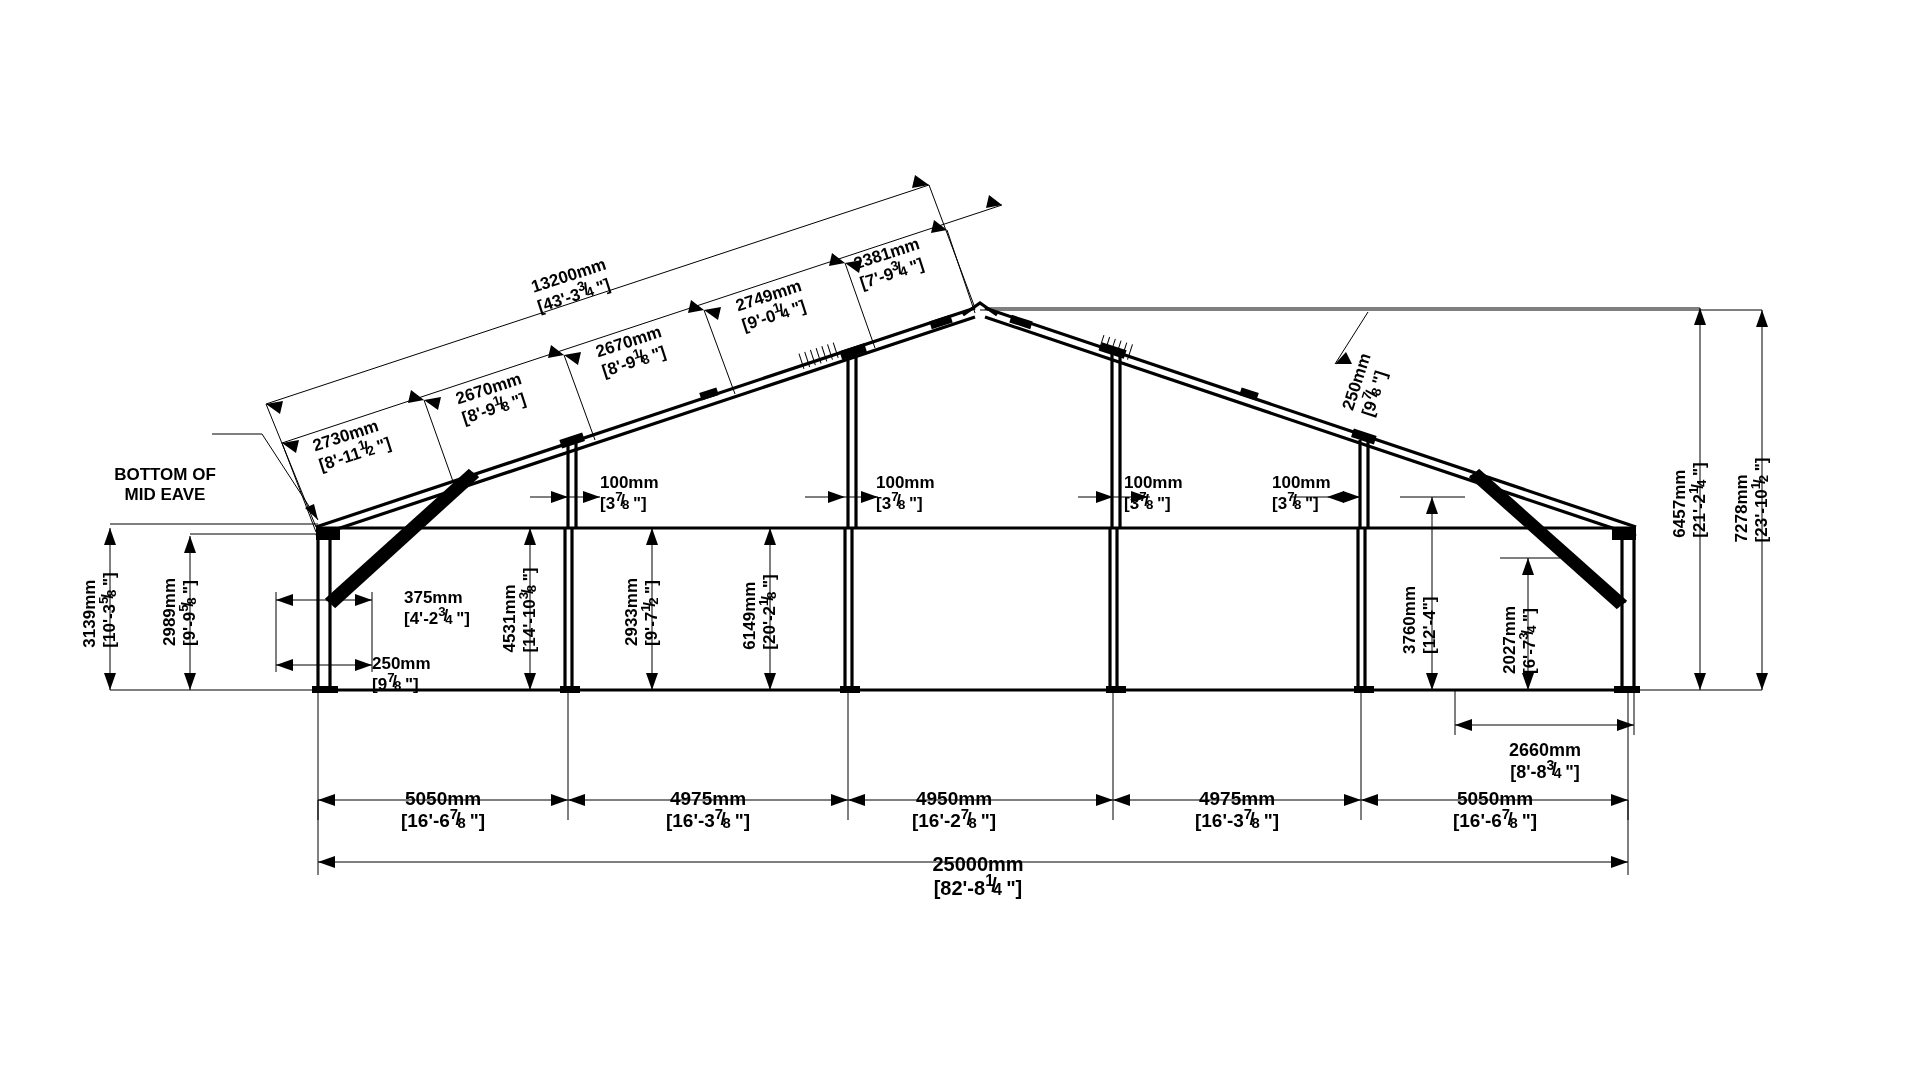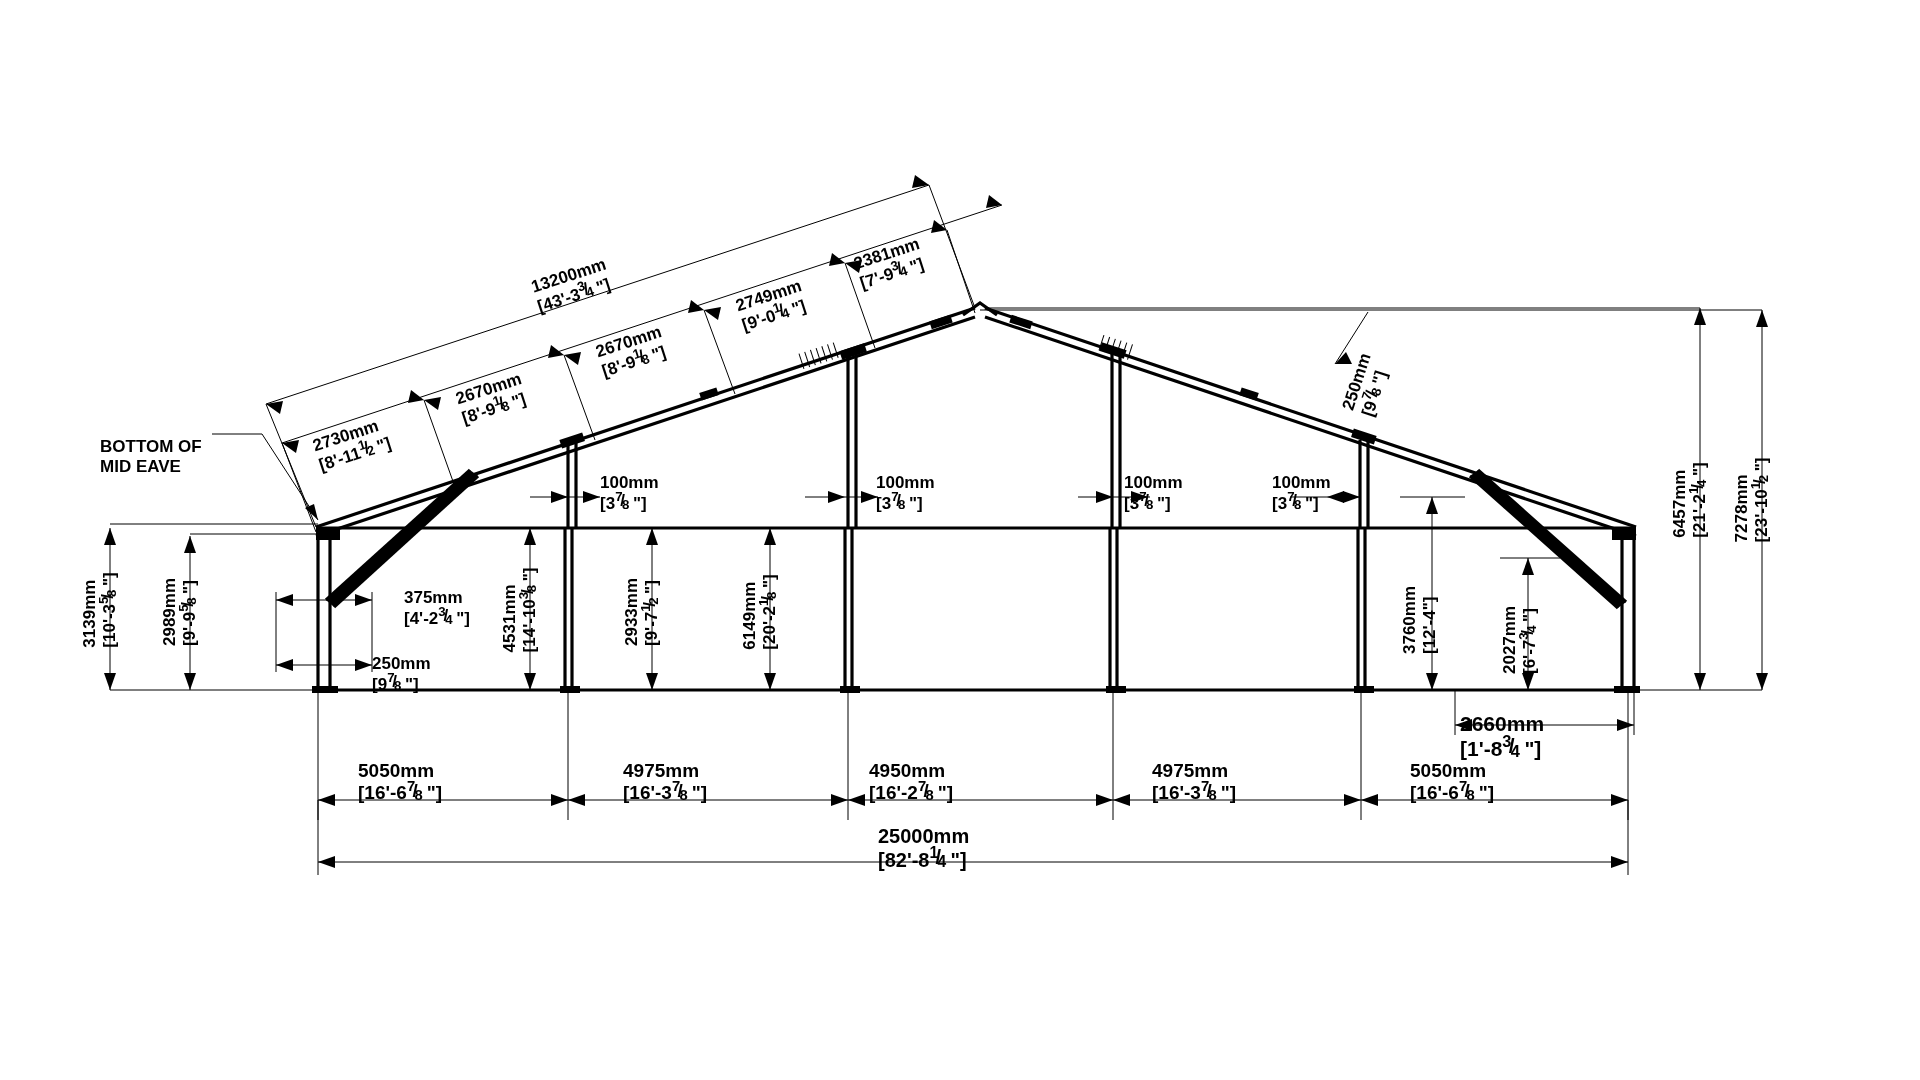--- a/index.html
+++ b/index.html
@@ -7,21 +7,21 @@
   #stage{position:relative;width:1920px;height:1080px;background:#fff;}
   svg#dwg{position:absolute;left:0;top:0;width:1920px;height:1080px;}
   .lbl{position:absolute;font-family:"Liberation Sans",sans-serif;font-weight:bold;color:#000;white-space:nowrap;line-height:1.18;}
   .lbl .m{display:block;}
   .lbl .f{display:block;}
   .frac{display:inline-block;position:relative;width:1.05em;height:1em;vertical-align:-0.08em;}
   .frac .n{position:absolute;left:0;top:-0.30em;font-size:0.78em;}
   .frac .s{position:absolute;left:0.30em;top:-0.12em;font-size:1.0em;}
   .frac .d{position:absolute;left:0.52em;top:0.30em;font-size:0.78em;}
   .vert{transform-origin:0 0;}
-  .ctr{text-align:left;}
+  .ctr{text-align:center;margin-top:28px;}
 </style>
 </head>
 <body>
 
 <div id="stage">
 
 <svg id="dwg" viewBox="0 0 1920 1080" xmlns="http://www.w3.org/2000/svg">
   <g stroke="#000" fill="none" stroke-linecap="butt">
 
     <g stroke-width="3.2">
@@ -381,23 +381,23 @@
 <div class="lbl vert" style="left:1690px;top:500px;font-size:17px;transform:rotate(-90deg) translate(-50%,-50%);">
   <span class="m">6457mm</span>
   <span class="f"><span>[21'-2</span><span class="frac"><span class="n">1</span><span class="s">/</span><span class="d">4</span></span><span>"]</span></span>
 </div>
 
 <div class="lbl vert" style="left:1752px;top:500px;font-size:17px;transform:rotate(-90deg) translate(-50%,-50%);">
   <span class="m">7278mm</span>
   <span class="f"><span>[23'-10</span><span class="frac"><span class="n">1</span><span class="s">/</span><span class="d">2</span></span><span>"]</span></span>
 </div>
 
-<div class="lbl ctr" style="left:1460px;top:712px;width:170px;font-size:21px;">
+<div class="lbl ctr" style="left:1460px;top:712px;width:170px;font-size:18px;">
   <span class="m">2660mm</span>
-  <span class="f"><span>[1'-8</span><span class="frac"><span class="n">3</span><span class="s">/</span><span class="d">4</span></span><span>"]</span></span>
+  <span class="f"><span>[8'-8</span><span class="frac"><span class="n">3</span><span class="s">/</span><span class="d">4</span></span><span>"]</span></span>
 </div>
 
 <div class="lbl ctr" style="left:358px;top:760px;width:170px;font-size:19px;">
   <span class="m">5050mm</span>
   <span class="f"><span>[16'-6</span><span class="frac"><span class="n">7</span><span class="s">/</span><span class="d">8</span></span><span>"]</span></span>
 </div>
 <div class="lbl ctr" style="left:623px;top:760px;width:170px;font-size:19px;">
   <span class="m">4975mm</span>
   <span class="f"><span>[16'-3</span><span class="frac"><span class="n">7</span><span class="s">/</span><span class="d">8</span></span><span>"]</span></span>
 </div>

